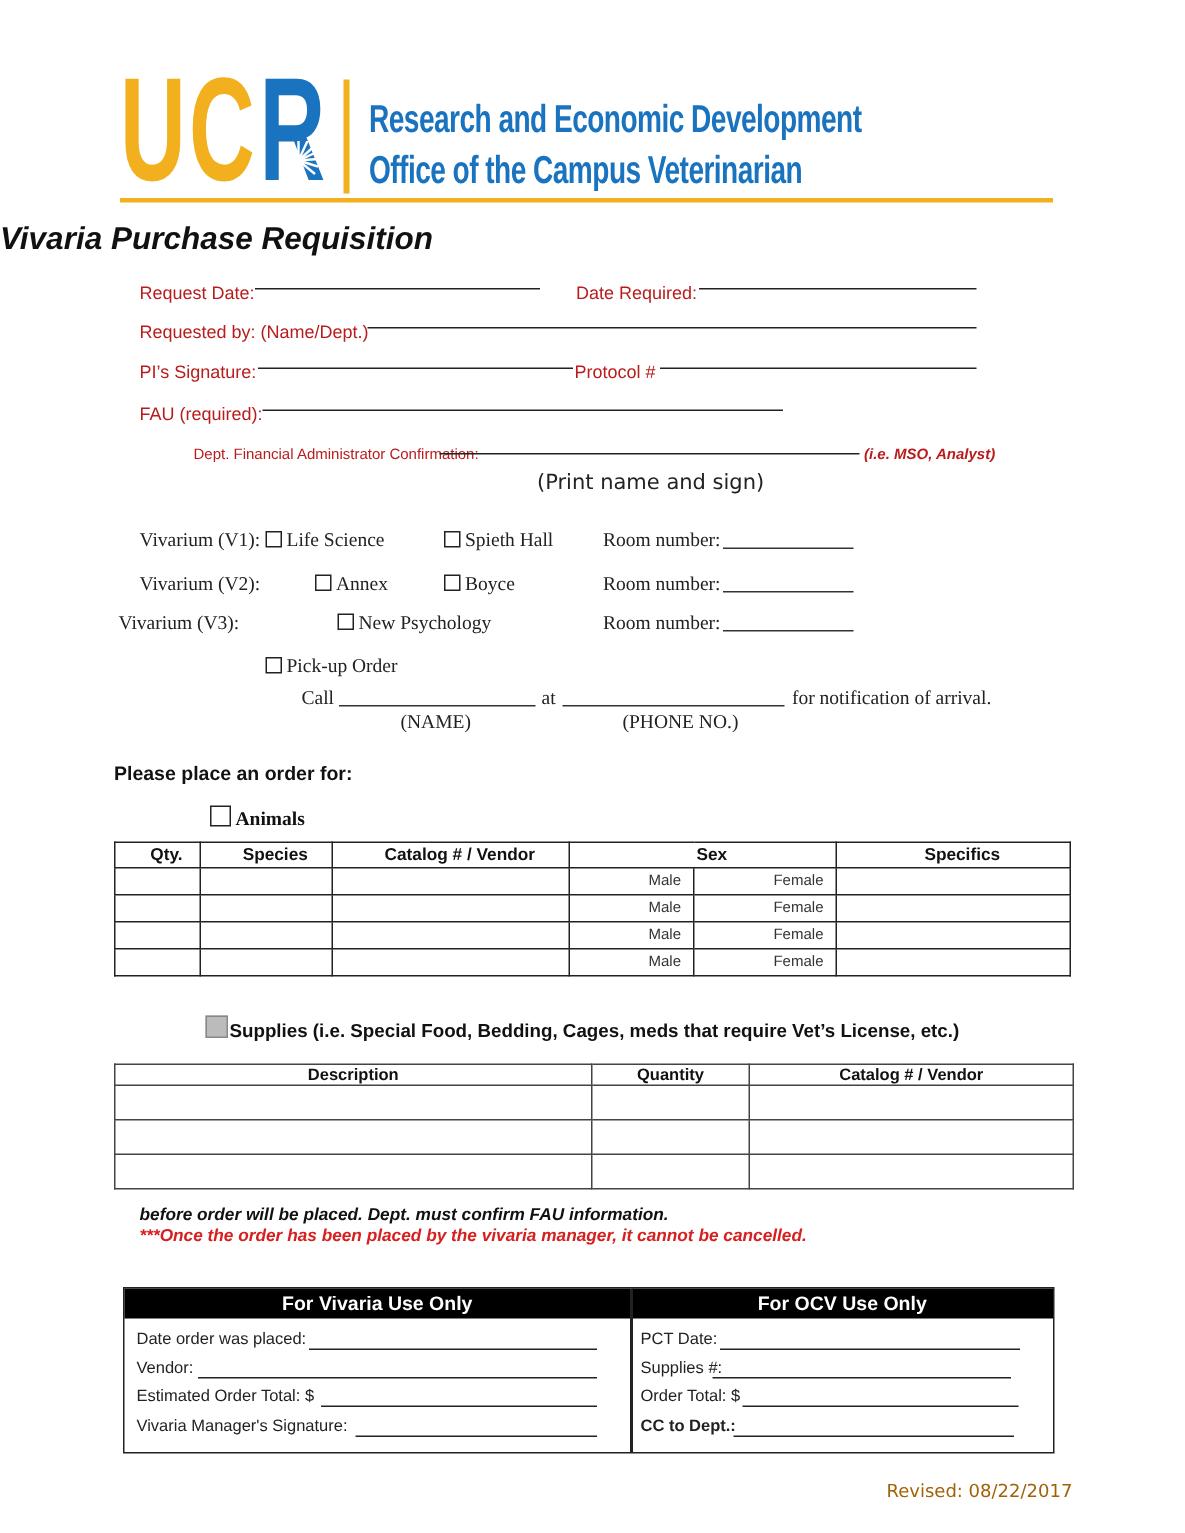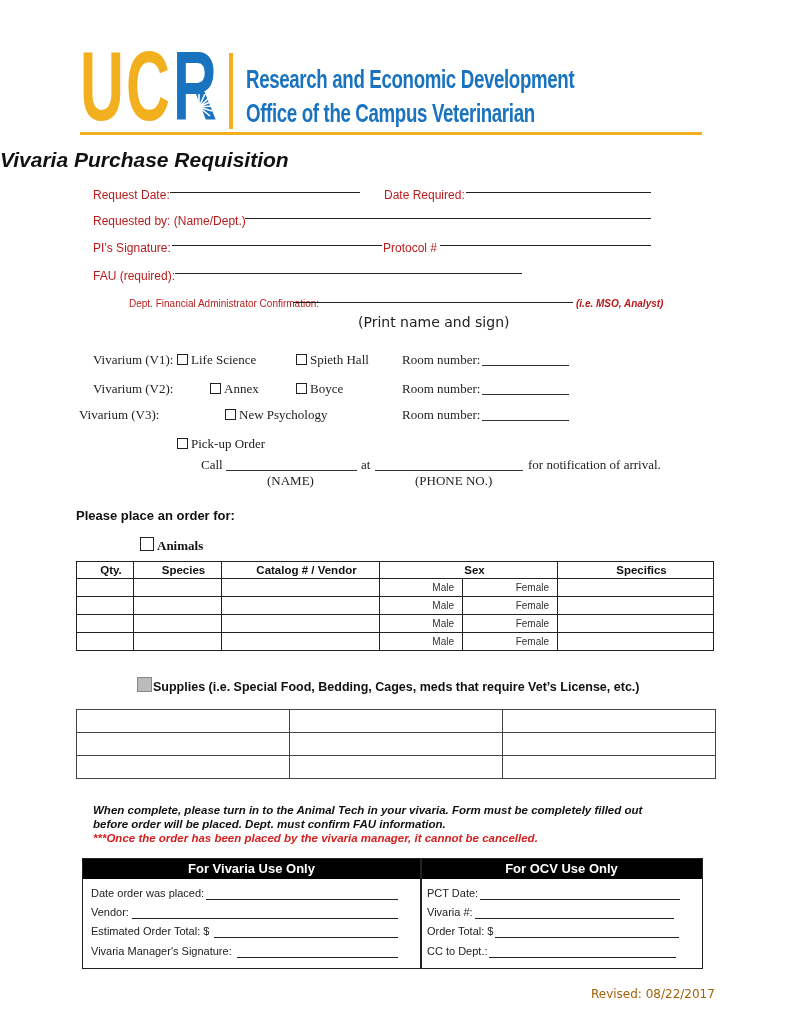--- a/index.html
+++ b/index.html
@@ -180,61 +180,65 @@
     <td class="female">Female</td>
     <td></td>
   </tr>
 </tbody>
   </table>
 
 <span class="abs" style="left:137px;top:677px;font-weight:bold;font-size:12.5px;"><span class="cb cb-gray" style="margin-right:1px;"></span><span>Supplies (i.e. Special Food, Bedding, Cages, meds that require Vet’s License, etc.)</span></span>
 
 <table class="supplies" style="left:76px;top:709px;width:640px;">
   <tbody>
+      <tr>
+    <th style="width:318px;">Description</th>
+    <th style="width:105px;">Quantity</th>
+    <th>Catalog # / Vendor</th>
+  </tr>
   <tr>
         <td></td>
         <td></td>
         <td></td>
       </tr>
   <tr>
         <td></td>
         <td></td>
         <td></td>
       </tr>
   <tr>
         <td></td>
         <td></td>
         <td></td>
       </tr>
 </tbody>
   </table>
 
 <div class="note">
-  <div>When complete, please turn in to the Animal Tech in your vivaria. Form must be completely filled out</div>
   <div>before order will be placed. Dept. must confirm FAU information.</div>
   <div class="note-red">***Once the order has been placed by the vivaria manager, it cannot be cancelled.</div>
 </div>
 
 <div class="useonly">
   <div class="hdr" style="left:338px;width:281px;">For OCV Use Only</div>
   <div class="hdr" style="left:0;width:337px;">For Vivaria Use Only</div>
   <div class="divider"></div>
 
   <span class="f" style="left:8px;top:28px;">Date order was placed:</span>
   <div class="line" style="left:123px;top:40px;width:192px;"></div>
   <span class="f" style="left:8px;top:47px;">Vendor:</span>
   <div class="line" style="left:49px;top:59px;width:266px;"></div>
   <span class="f" style="left:8px;top:66px;">Estimated Order Total: $</span>
   <div class="line" style="left:131px;top:78px;width:184px;"></div>
   <span class="f" style="left:8px;top:86px;">Vivaria Manager's Signature:</span>
   <div class="line" style="left:154px;top:98px;width:161px;"></div>
 
   <span class="f" style="left:344px;top:28px;">PCT Date:</span>
   <div class="line" style="left:397px;top:40px;width:200px;"></div>
-  <span class="f" style="left:344px;top:47px;">Vivaria #:</span>
+  <span class="f" style="left:344px;top:47px;">Supplies #:</span>
   <div class="line" style="left:392px;top:59px;width:199px;"></div>
   <span class="f" style="left:344px;top:66px;">Order Total: $</span>
   <div class="line" style="left:412px;top:78px;width:184px;"></div>
-  <span class="f" style="left:344px;top:86px;">CC to Dept.:</span>
+  <span class="f" style="left:344px;top:86px;font-weight:bold;">CC to Dept.:</span>
   <div class="line" style="left:406px;top:98px;width:187px;"></div>
 </div>
 
 <div class="revised">Revised: 08/22/2017</div>
 
 </body></html>

